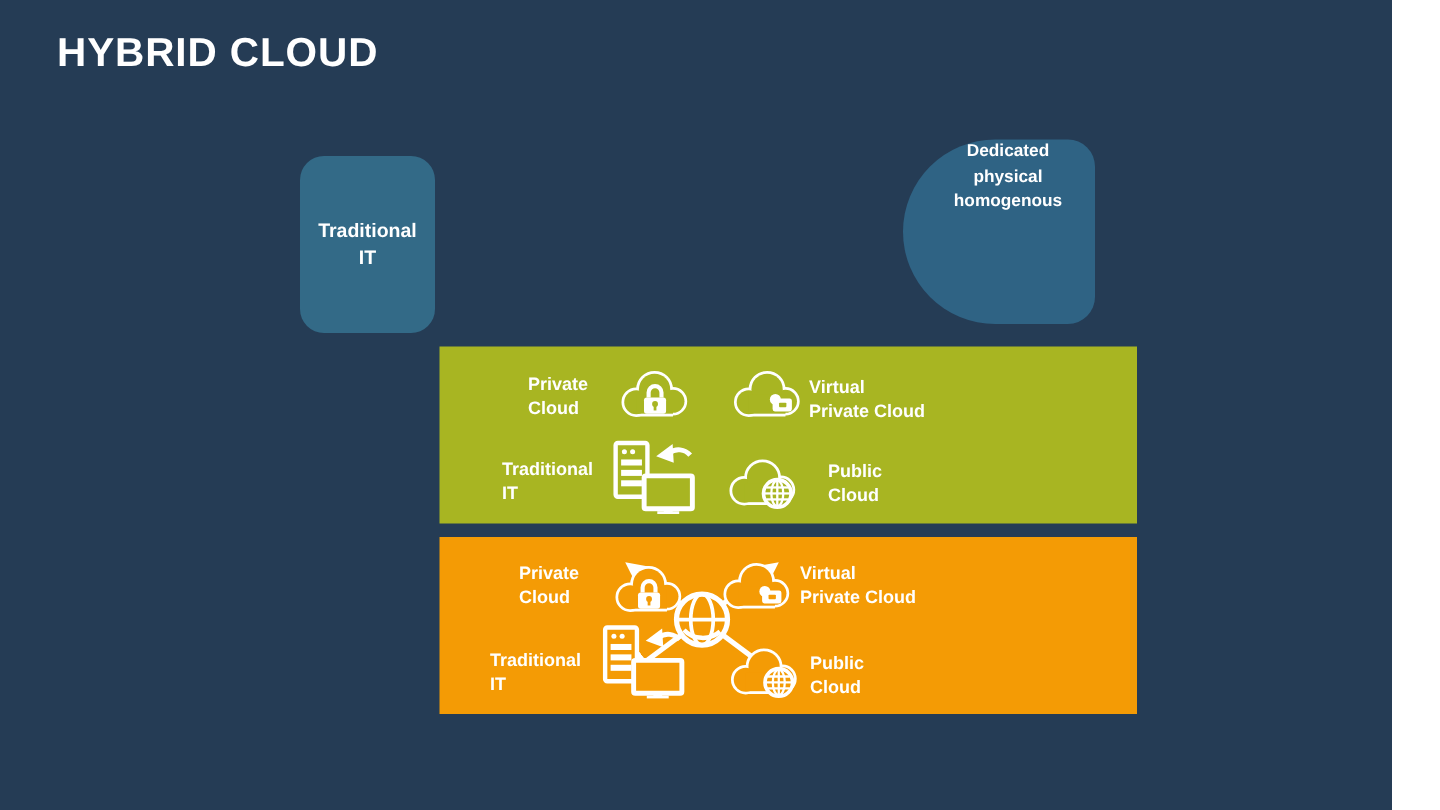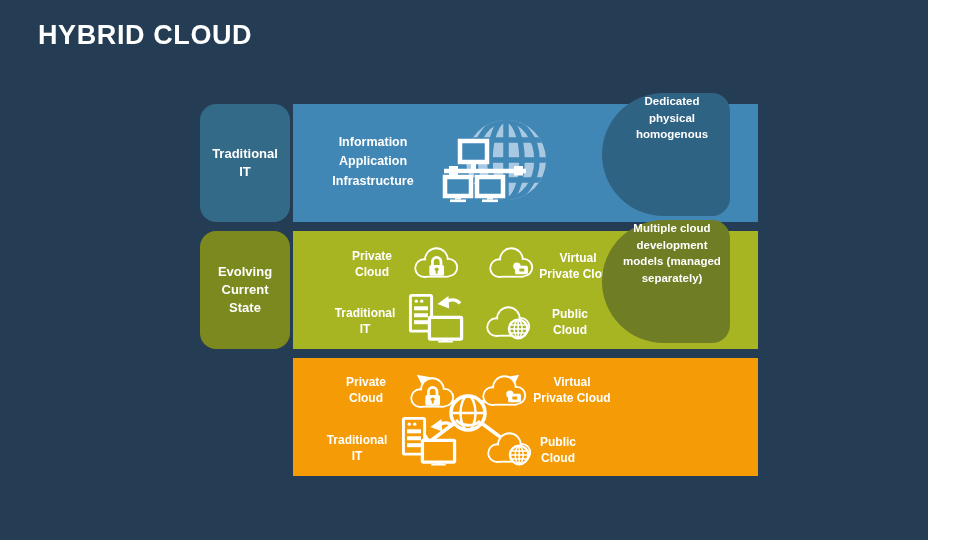--- a/index.html
+++ b/index.html
@@ -11,21 +11,21 @@
   .tab{position:absolute;left:200px;top:0;width:90px;height:118px;background:var(--tab);
        border-radius:16px;display:flex;align-items:center;justify-content:center;z-index:1}
   .tab span{text-align:center;font-size:13px;font-weight:700;line-height:1.4;white-space:pre}
   .bar{position:absolute;left:293px;top:0;width:465px;height:118px;background:var(--bar);z-index:0}
   .bubble{position:absolute;left:602px;top:-11px;width:128px;height:123px;background:var(--bubble);
           border-radius:61.5px 18px 18px 61.5px;display:flex;align-items:flex-start;justify-content:center;
           padding:0 5px 0 17px;box-sizing:border-box;z-index:2}
   .bubble span{text-align:center;font-size:11.5px;font-weight:700;line-height:1.45;white-space:pre}
   .center-text{position:absolute;left:80px;top:58px;transform:translate(-50%,-50%);
                text-align:center;font-size:12.5px;font-weight:700;line-height:1.55;white-space:pre}
-  .mini-label{position:absolute;transform:translate(-50%,-50%);text-align:center;
+  .mini-label{position:absolute;transform:translate(-50%,-50%);
               font-size:12px;font-weight:700;line-height:1.35;white-space:pre}
   .icon{position:absolute;transform:translate(-50%,-50%);fill:var(--bar)}
   .cloud-svg{width:54px;height:38px}
   .server-svg{width:57px;height:51px}
   .r1 .icon-gn{left:205px;top:58px;width:116px;height:94px}
   .r2 .lab-pc{left:79px;top:33px}   .r2 .ico-pc{left:144px;top:31px}
   .r2 .ico-vpc{left:219px;top:31px} .r2 .lab-vpc{left:285px;top:35px}
   .r2 .lab-tit{left:72px;top:90px}  .r2 .ico-tit{left:143px;top:87px}
   .r2 .ico-pub{left:216px;top:90px} .r2 .lab-pub{left:277px;top:91px}
   .r3 .lab-pc{left:73px;top:32px}   .r3 .ico-pc{left:140px;top:34px}
@@ -154,28 +154,20 @@
       <ellipse cx="75" cy="52" rx="7.5" ry="17" fill="none" stroke="#fff" stroke-width="2.5"></ellipse>
       <path d="M63 59 a16 14 0 0 0 24 1" fill="none" stroke="#fff" stroke-width="3"></path>
     </symbol>
   </defs>
 </svg>
 
 <div class="slide" style="background: rgb(37, 60, 85);">
   <div class="title">HYBRID CLOUD</div>
 
   <div class="row row1 r1" style="--bar: #4187b5; --tab: #336a87; --bubble: #2f6384;">
-    <div class="bar">
-      <div class="center-text">Information
-Application
-Infrastructure</div>
-      <svg class="icon icon-gn" viewBox="0 0 116 94">
-          <use href="#sym-globe-network"></use>
-        </svg>
-    </div>
     <div class="tab">
       <span>Traditional
 IT</span>
     </div>
     <div class="bubble">
       <span>Dedicated
 physical
 homogenous</span>
     </div>
   </div>
@@ -196,31 +188,20 @@
 IT</div>
       <svg class="icon server-svg ico-tit" viewBox="0 0 78 68">
           <use href="#sym-server-monitor"></use>
         </svg>
       <svg class="icon cloud-svg ico-pub" viewBox="0 0 88 62">
           <use href="#sym-cloud-globe"></use>
         </svg>
       <div class="mini-label lab-pub">Public
 Cloud</div>
     </div>
-    <div class="tab">
-      <span>Evolving
-Current
-State</span>
-    </div>
-    <div class="bubble">
-      <span>Multiple cloud
-development
-models (managed
-separately)</span>
-    </div>
   </div>
 
   <div class="row row3 r3" style="--bar: #f49b05; --tab: #b87113; --bubble: #b26e12;">
     <div class="bar">
       <svg class="icon icon-hub" viewBox="0 0 150 104">
           <use href="#sym-hub"></use>
         </svg>
       <div class="mini-label lab-pc">Private
 Cloud</div>
       <svg class="icon cloud-svg ico-pc" viewBox="0 0 88 62">

